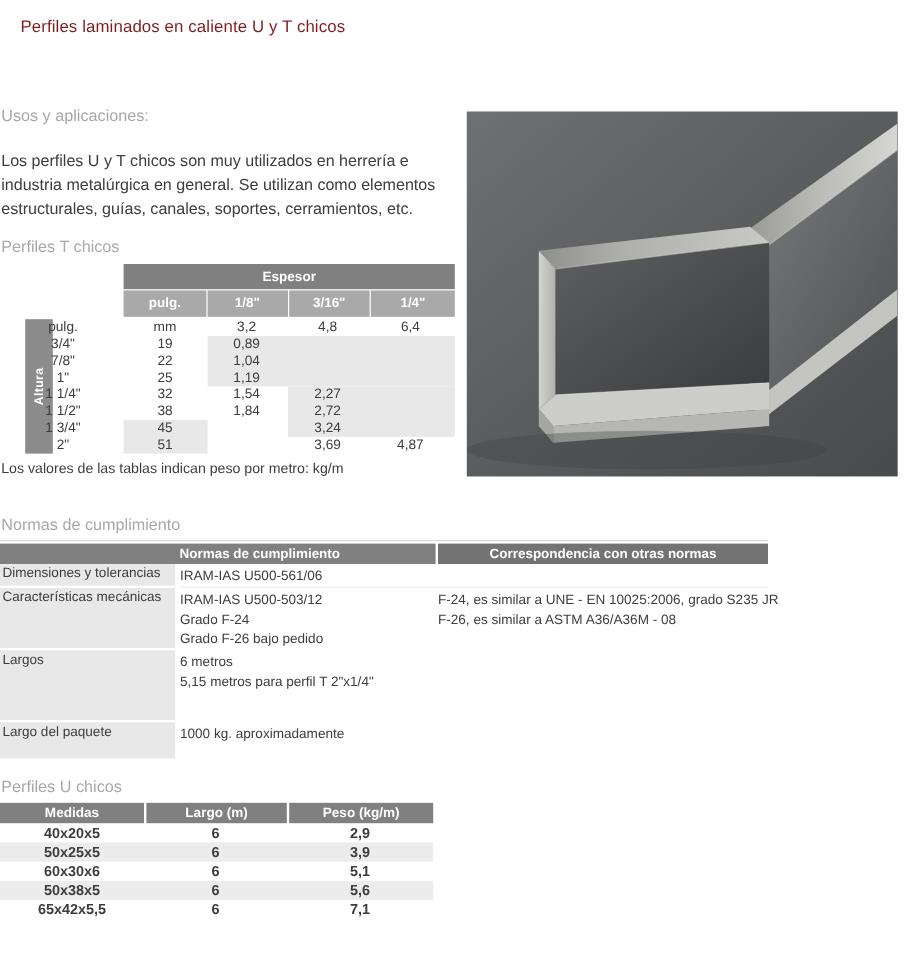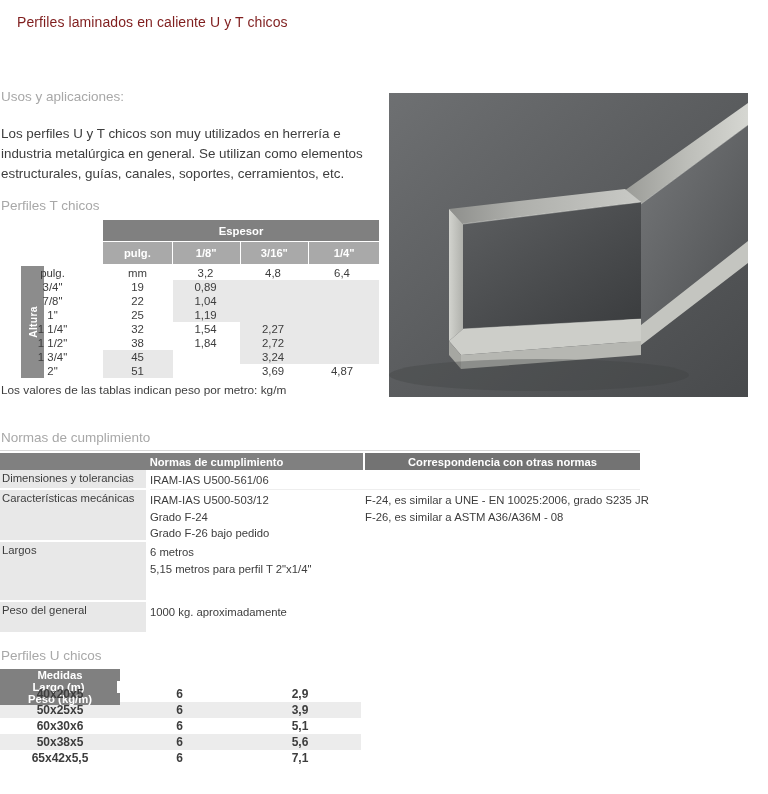--- a/index.html
+++ b/index.html
@@ -251,21 +251,21 @@
     white-space: nowrap;
   }
 
   
   .u-table {
     position: absolute;
     left: 0; top: 669px;
     width: 361px;
     font-size: 11.4px;
   }
-  .u-hdr { display: flex; height: 17px; flex-direction: column; }
+  .u-hdr { display: flex; height: 17px; }
   .u-hdr > div {
     background: #808080;
     color: #ffffff;
     font-weight: bold;
     font-size: 11.3px;
     display: flex;
     align-items: center;
     justify-content: center;
     margin-right: 2px;
   }
@@ -459,21 +459,21 @@
     </div>
     <div class="n-h-right">
       <span>Correspondencia con otras normas</span>
     </div>
   </div>
 
   <div class="n-label-col">
     <div class="n-label-cell" style="height:20px">Dimensiones y tolerancias</div>
     <div class="n-label-cell" style="height:52px">Características mecánicas</div>
     <div class="n-label-cell" style="height:60px">Largos</div>
-    <div class="n-label-cell" style="height:30px;border-bottom:none">Peso del general</div>
+    <div class="n-label-cell" style="height:30px;border-bottom:none">Largo del paquete</div>
   </div>
 
   <div class="n-body">
 
     <div class="n-body-row" style="height:20px">
       <div class="n-col-a">
         <div class="n-line">IRAM-IAS U500-561/06</div>
       </div>
       <div class="n-col-b"></div>
     </div>

